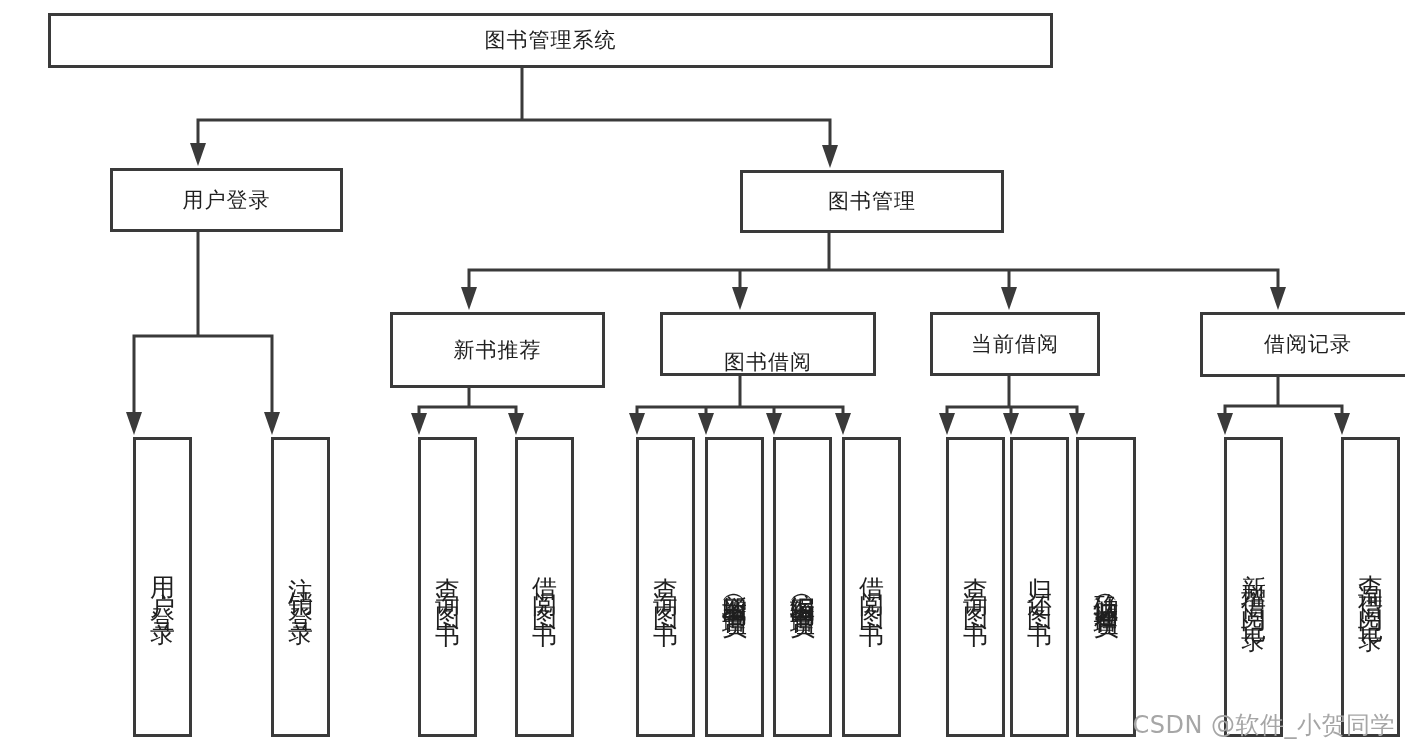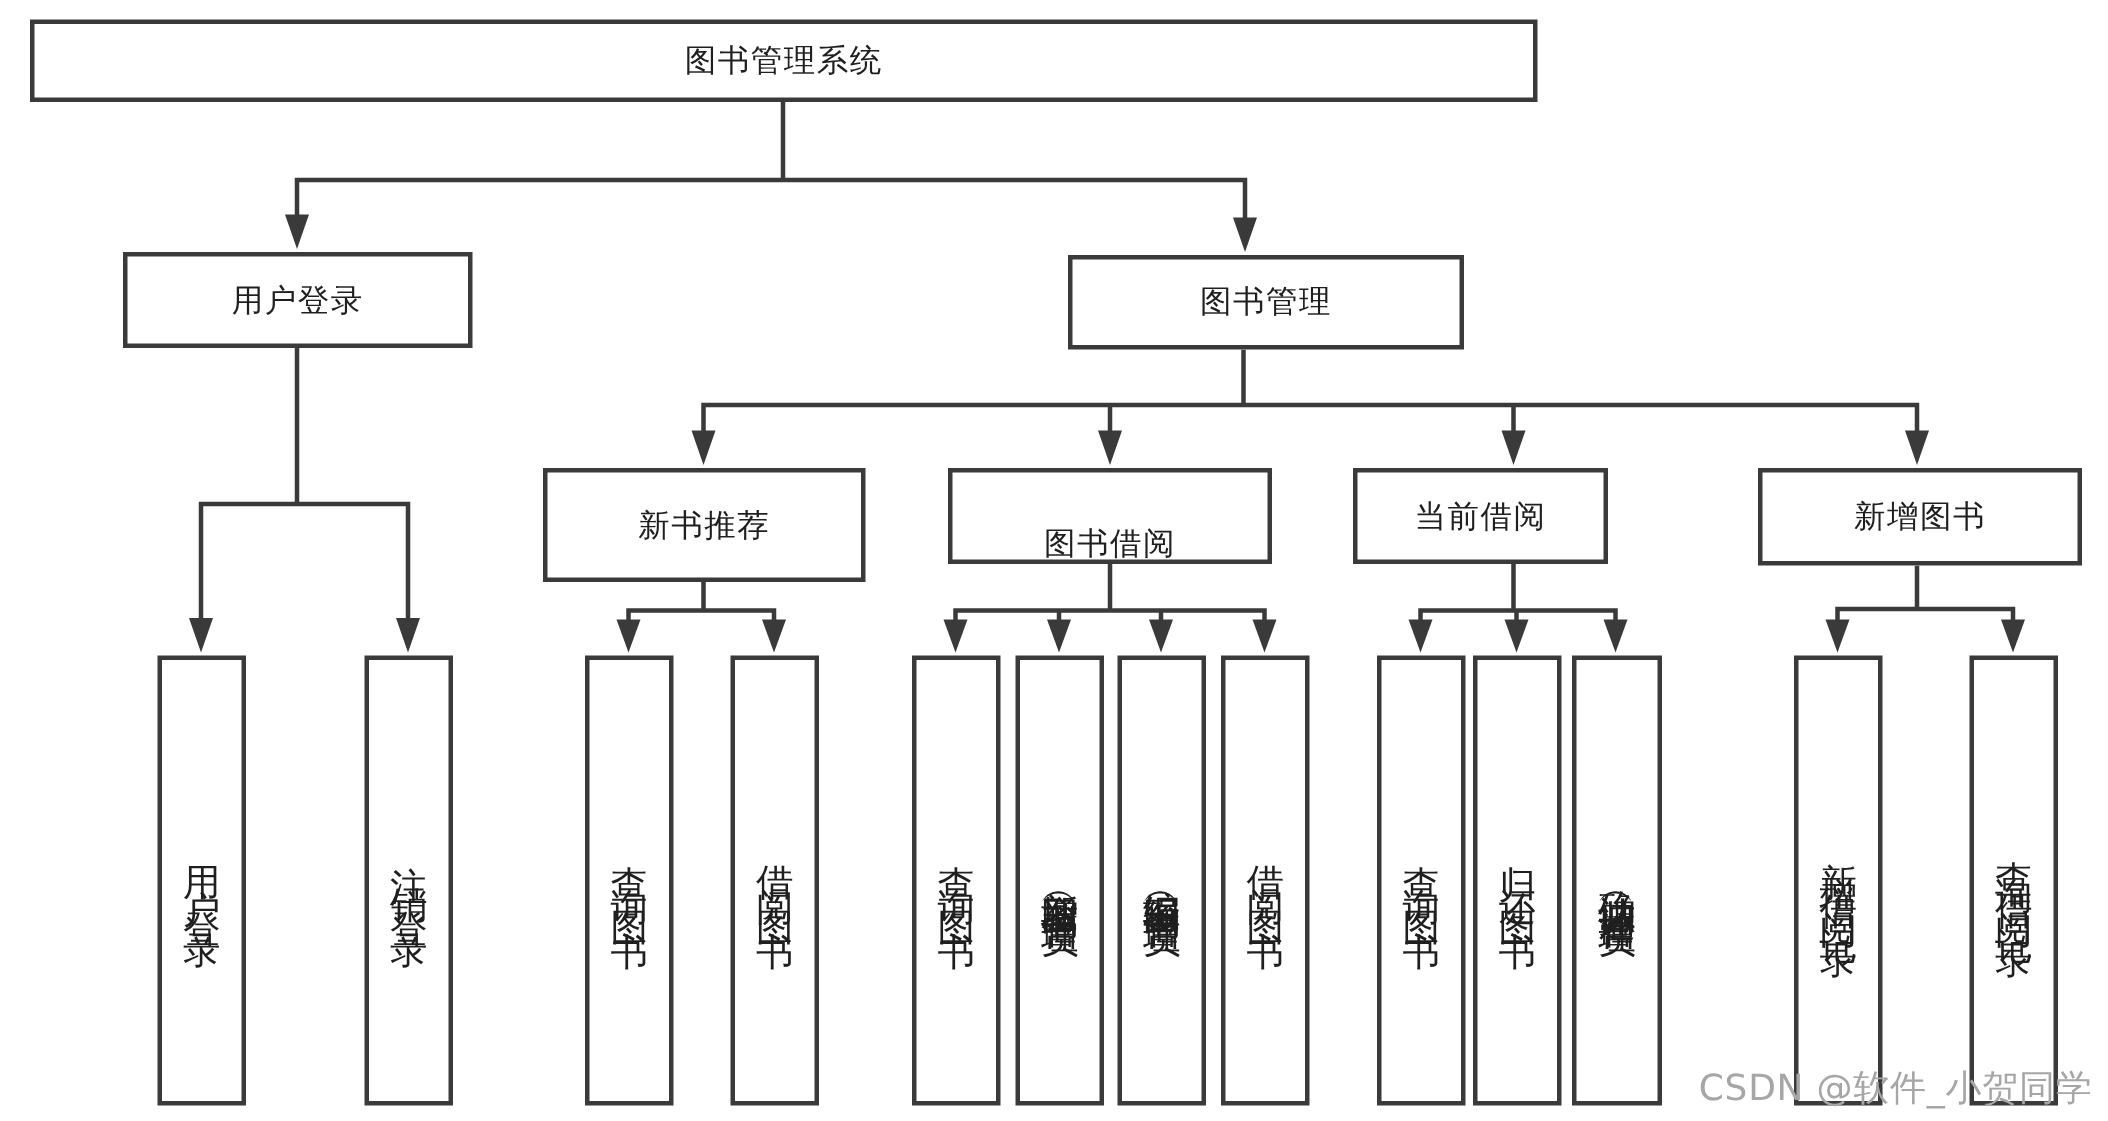--- a/index.html
+++ b/index.html
@@ -1,21 +1,21 @@
 <!DOCTYPE html>
 <html><head>
 <meta charset="utf-8">
 <style>
   html,body{margin:0;padding:0;background:#ffffff;}
   body{width:1405px;height:747px;position:relative;overflow:hidden;
        font-family:"DejaVu Sans","Liberation Sans",sans-serif;color:#1f1f1f;}
   #stage{position:absolute;left:0;top:0;width:1405px;height:747px;}
   svg.connectors{position:absolute;left:0;top:0;z-index:1;}
   .box{position:absolute;z-index:2;box-sizing:border-box;background:#ffffff;
-       border:3px solid #3a3a3a;display:flex;align-items:center;justify-content:center;}
+       border:3px solid #3a3a3a;display:flex;align-items:center;justify-content:center;margin-left:28px;}
   .box .lbl{font-size:21px;line-height:1;letter-spacing:1px;white-space:nowrap;}
   .root .lbl{font-size:21px;}
   .leaf{border-width:3px;}
   .leaf .lbl{writing-mode:vertical-rl;text-orientation:mixed;font-size:25px;
              line-height:1;white-space:nowrap;}
   .sp4 .lbl{letter-spacing:15px;}
   .sp6 .lbl{letter-spacing:11px;}
   .sp9 .lbl{letter-spacing:3px;}
   .watermark{position:absolute;right:10px;bottom:6px;z-index:3;
              font-size:24px;color:#a6a6a6;letter-spacing:0.5px;}
@@ -72,21 +72,21 @@
   <div class="box" style="left:362px;top:312px;width:215px;height:76px;">
     <span class="lbl">新书推荐</span>
   </div>
   <div class="box" style="left:632px;top:312px;width:216px;height:64px;align-items:flex-end;">
     <span class="lbl">图书借阅</span>
   </div>
   <div class="box" style="left:902px;top:312px;width:170px;height:64px;">
     <span class="lbl">当前借阅</span>
   </div>
   <div class="box" style="left:1172px;top:312px;width:216px;height:65px;">
-    <span class="lbl">新增图书</span>
+    <span class="lbl">借阅记录</span>
   </div>
 
   <div class="box leaf sp4" style="left:105px;top:437px;width:59px;height:300px;">
     <span class="lbl">用户登录</span>
   </div>
   <div class="box leaf sp4" style="left:243px;top:437px;width:59px;height:300px;">
     <span class="lbl">注销登录</span>
   </div>
 
   <div class="box leaf sp4" style="left:390px;top:437px;width:59px;height:300px;">

